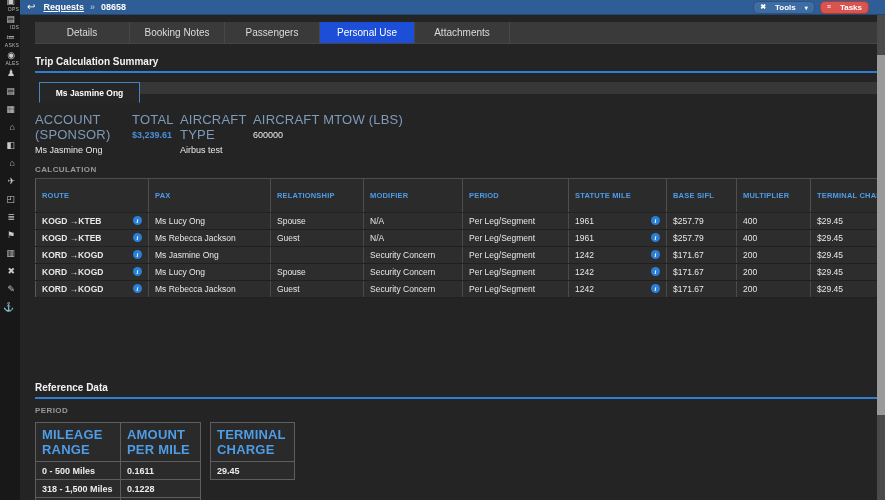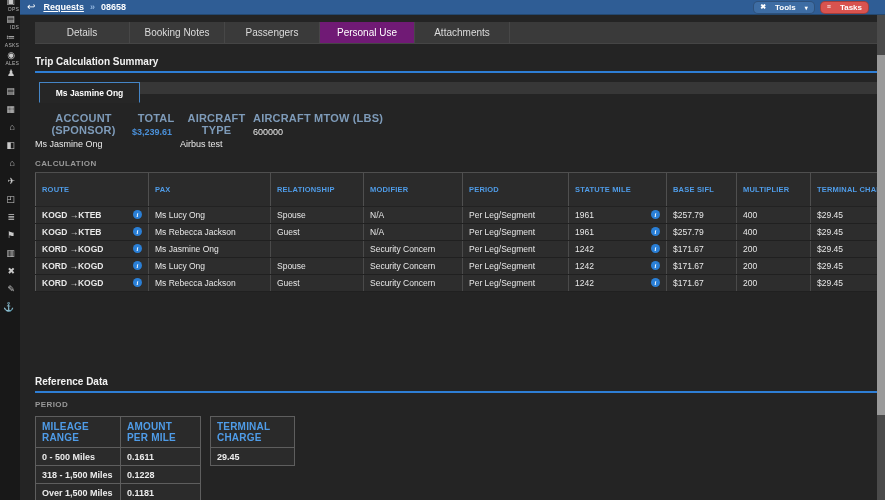--- a/index.html
+++ b/index.html
@@ -54,21 +54,21 @@
   #scroll-thumb { position:absolute; left:0; top:40px; width:8px; height:360px; background:#9a9a9a; }
 
   
   #main { position:absolute; left:20px; top:15px; right:8px; bottom:0; background:#242424; overflow:hidden; }
 
   #tabbar { display:flex; margin:7px 0 0 15px; height:22px; background:#3a3a3a; border-bottom:1px solid #454545; }
   .tab {
     width:95px; display:flex; align-items:center; justify-content:center;
     font-size:10px; color:#dcdcdc; border-right:1px solid #474747; cursor:default;
   }
-  .tab.active { background:#701a75; color:#fff; border-right:1px solid #474747; }
+  .tab.active { background:#1d4ed8; color:#fff; border-right:1px solid #474747; }
   .tab-fill { flex:1; }
 
   #content { padding-left:15px; }
 
   .section-title {
     margin-top:12px; padding-bottom:4px; font-size:10px; font-weight:bold; color:#f2f2f2;
     border-bottom:2px solid #2e7ed5;
   }
 
   
@@ -78,21 +78,21 @@
     position:absolute; left:4px; top:0; width:101px; height:21px;
     background:#262626; border:1px solid #4585c6; border-bottom:1px solid #262626;
     display:flex; align-items:center; justify-content:center;
     font-size:8.5px; font-weight:bold; color:#fff;
   }
 
   
   #fields { display:flex; margin-top:9px; }
   .field { display:flex; flex-direction:column; }
   .f1 { width:97px; } .f2 { width:48px; } .f3 { width:73px; }
-  .field-label { font-size:11px; font-weight:bold; color:#7e9bb9; letter-spacing:.2px;text-align:center; }
+  .field-label { font-size:13px; font-weight:normal; color:#7e9bb9; letter-spacing:.2px; }
   .field-value { margin-top:3px; font-size:9px; color:#eaeaea; }
   .field-value.link { color:#4a90d9; font-weight:bold; }
 
   .block-label { margin-top:10px; font-size:8px; font-weight:bold; color:#999; letter-spacing:.4px; }
 
   
   #calc-wrap { margin-top:4px; overflow:hidden; }
   #calc-table { width:1010px; table-layout:fixed; border-collapse:collapse; background:#2d2d2d; }
   #calc-table th {
     text-align:left; font-size:7.5px; font-weight:bold; color:#4f9ce8; letter-spacing:.2px;
@@ -112,21 +112,21 @@
     font-family:"Liberation Serif", serif; font-style:italic;
   }
 
   .gap { height:72px; }
 
   
   #period-value { margin-top:2px; font-size:9px; color:#eaeaea; }
   #ref-tables { display:flex; margin-top:7px; gap:9px; align-items:flex-start; }
   .ref-table { border-collapse:collapse; background:#2b2b2b; border:1px solid #6e6e6e; }
   .ref-table th {
-    text-align:left; font-size:10px; font-weight:bold; color:#4f9ce8; letter-spacing:.2px;
+    text-align:left; font-size:13px; font-weight:bold; color:#4f9ce8; letter-spacing:.2px;
     padding:4px 6px; border:1px solid #5e5e5e; background:#2a2a2a;
   }
   .ref-table td {
     font-size:9px; font-weight:bold; color:#ececec; padding:3.5px 6px; border:1px solid #5e5e5e;
   }
   #mileage-table td.c1 { width:85px; } #mileage-table td.c2 { width:80px; }
   #terminal-table th, #terminal-table td { width:84px; }
 
   #weight-table { margin-top:10px; border-collapse:collapse; background:#2d2d2d; border:1px solid #5e5e5e; }
   #weight-table th {

